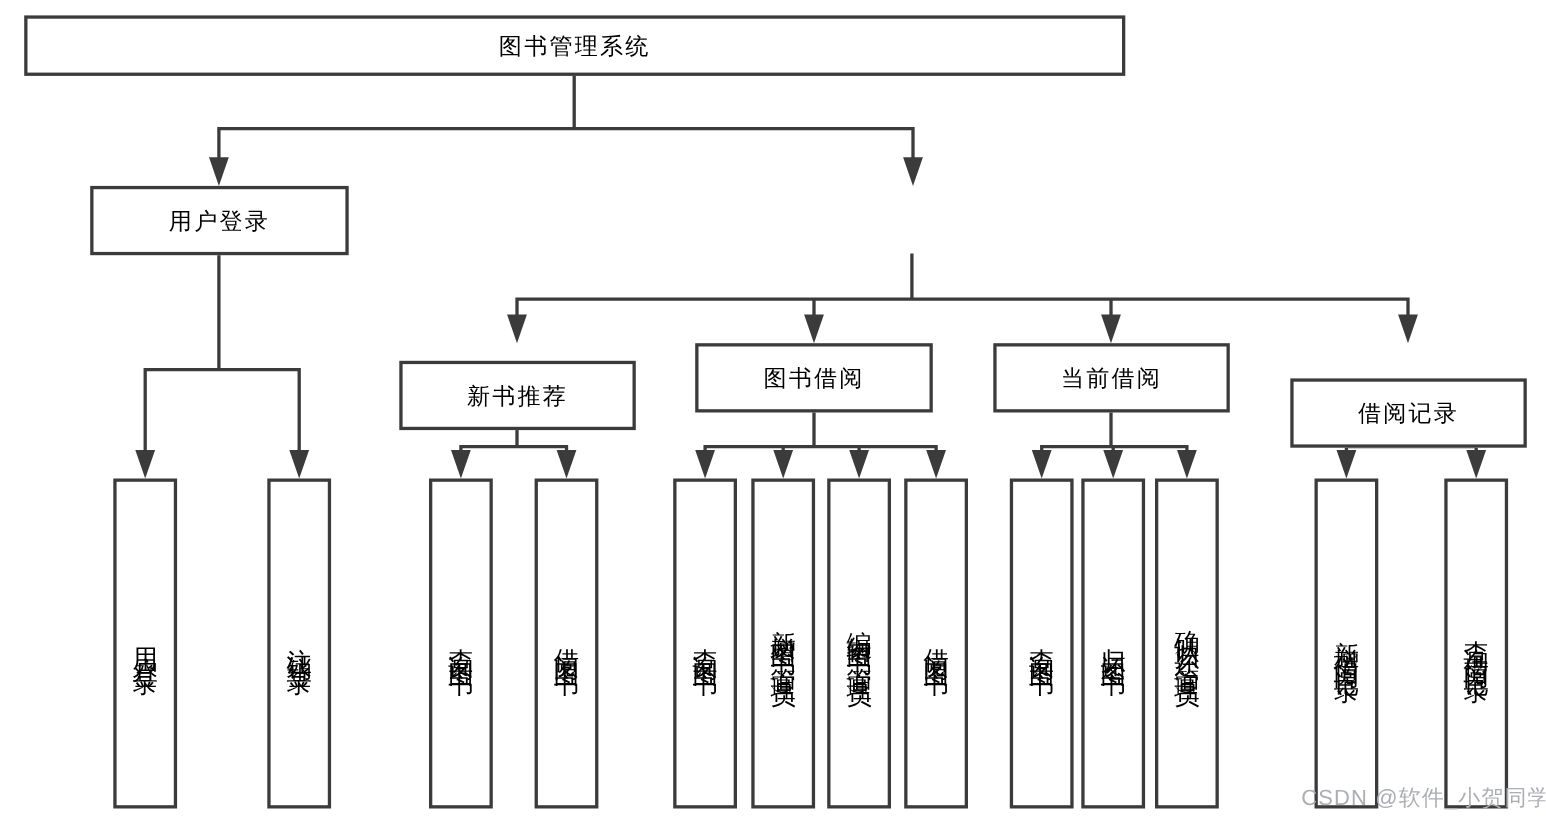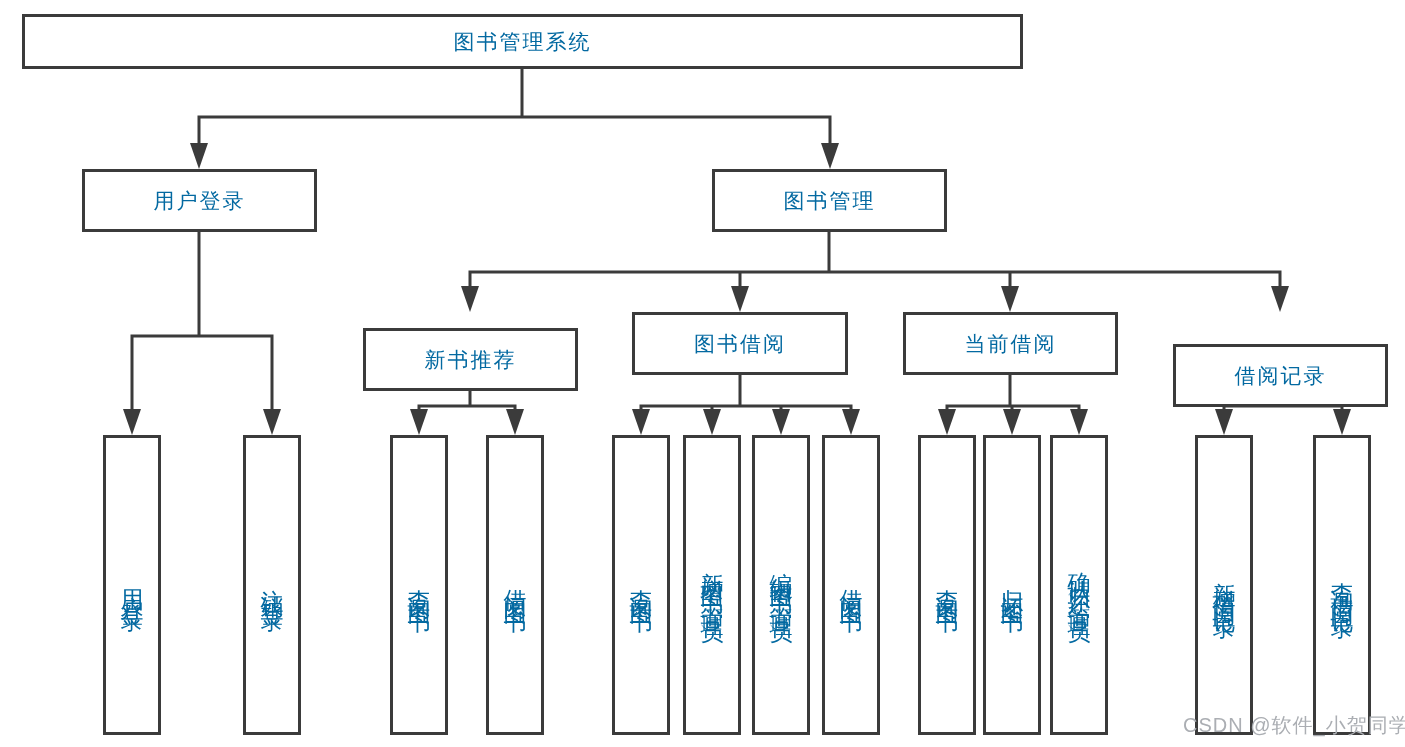--- a/index.html
+++ b/index.html
@@ -23,21 +23,21 @@
     z-index: 1;
   }
   .node {
     position: absolute;
     box-sizing: border-box;
     border: 3px solid #3b3b3b;
     background: #ffffff;
     display: flex;
     align-items: center;
     justify-content: center;
-    color: #0369a1;
+    color: #000000;
     z-index: 2;
   }
   .node.h {
     font-size: 21px;
     letter-spacing: 2px;
   }
   .node.v .t {
     writing-mode: vertical-rl;
     text-orientation: mixed;
     font-size: 23px;
@@ -107,23 +107,20 @@
     </g>
   </svg>
 
   <div class="node h" style="left:22px; top:14px; width:1001px; height:55px;">
     <span class="t">图书管理系统</span>
   </div>
 
   <div class="node h" style="left:82px; top:169px; width:235px; height:63px;">
     <span class="t">用户登录</span>
   </div>
-  <div class="node h" style="left:712px; top:169px; width:235px; height:63px;">
-    <span class="t">图书管理</span>
-  </div>
 
   <div class="node h" style="left:363px; top:328px; width:215px; height:63px;">
     <span class="t">新书推荐</span>
   </div>
   <div class="node h" style="left:632px; top:312px; width:216px; height:63px;">
     <span class="t">图书借阅</span>
   </div>
   <div class="node h" style="left:903px; top:312px; width:215px; height:63px;">
     <span class="t">当前借阅</span>
   </div>

